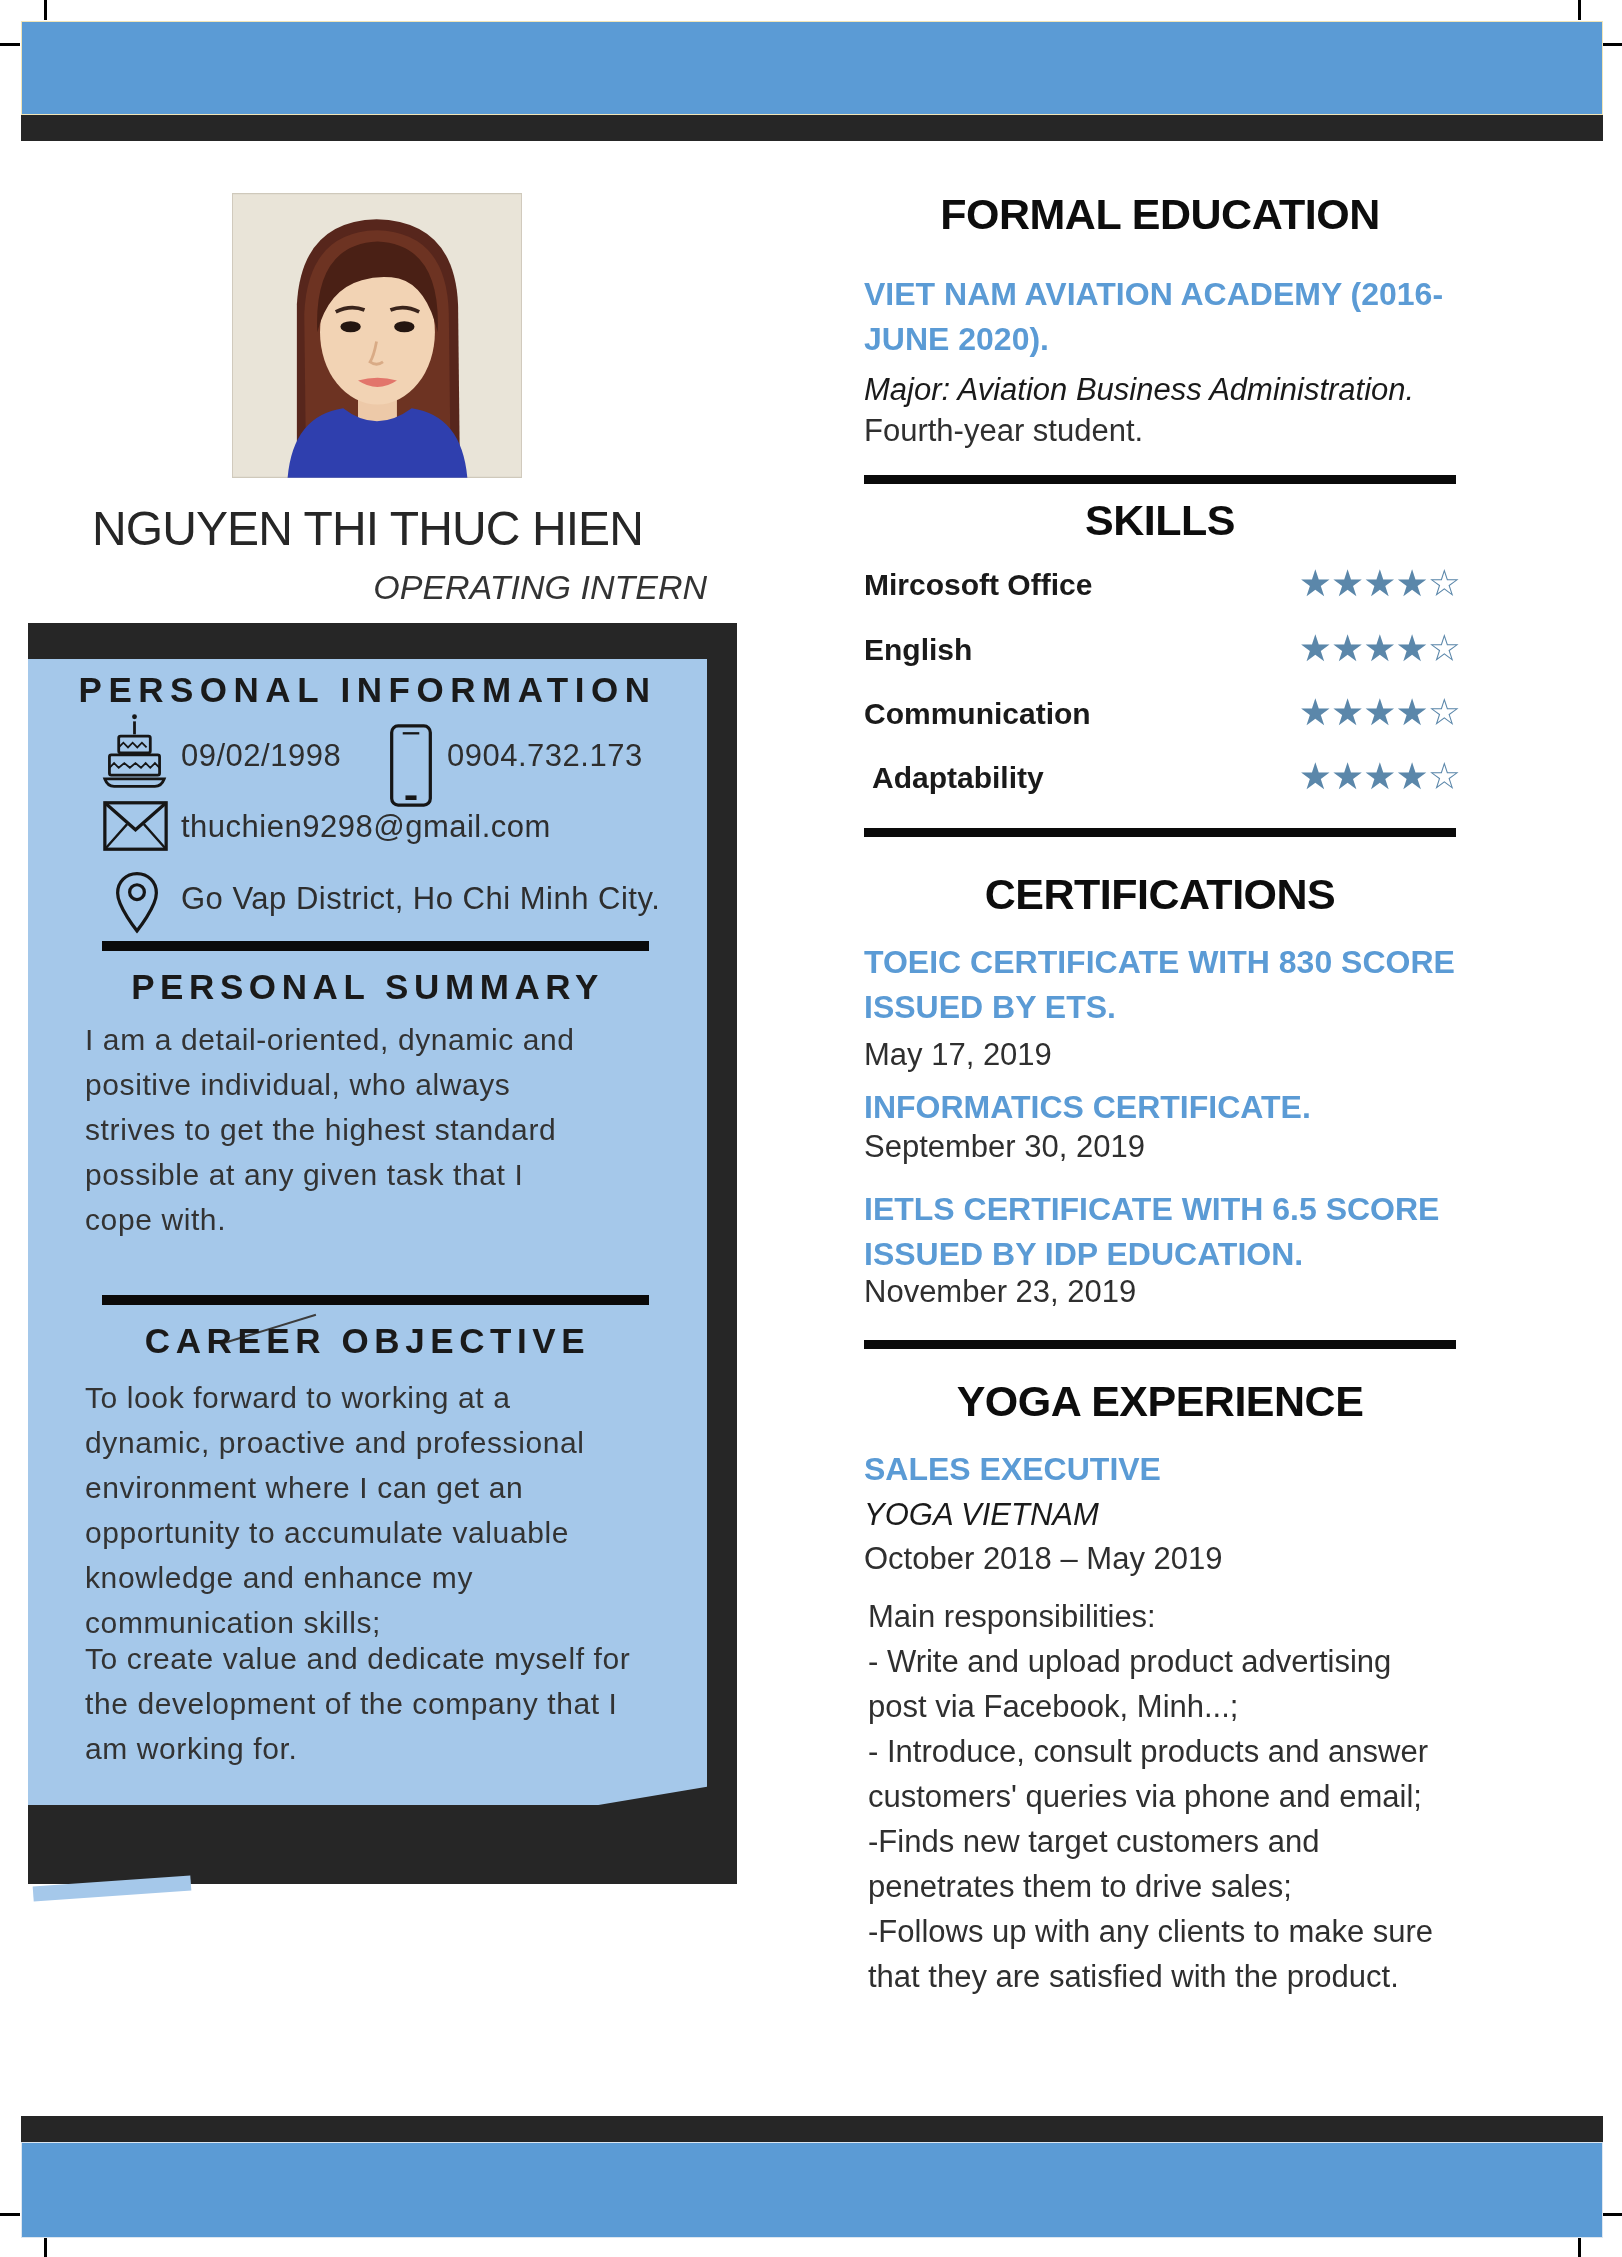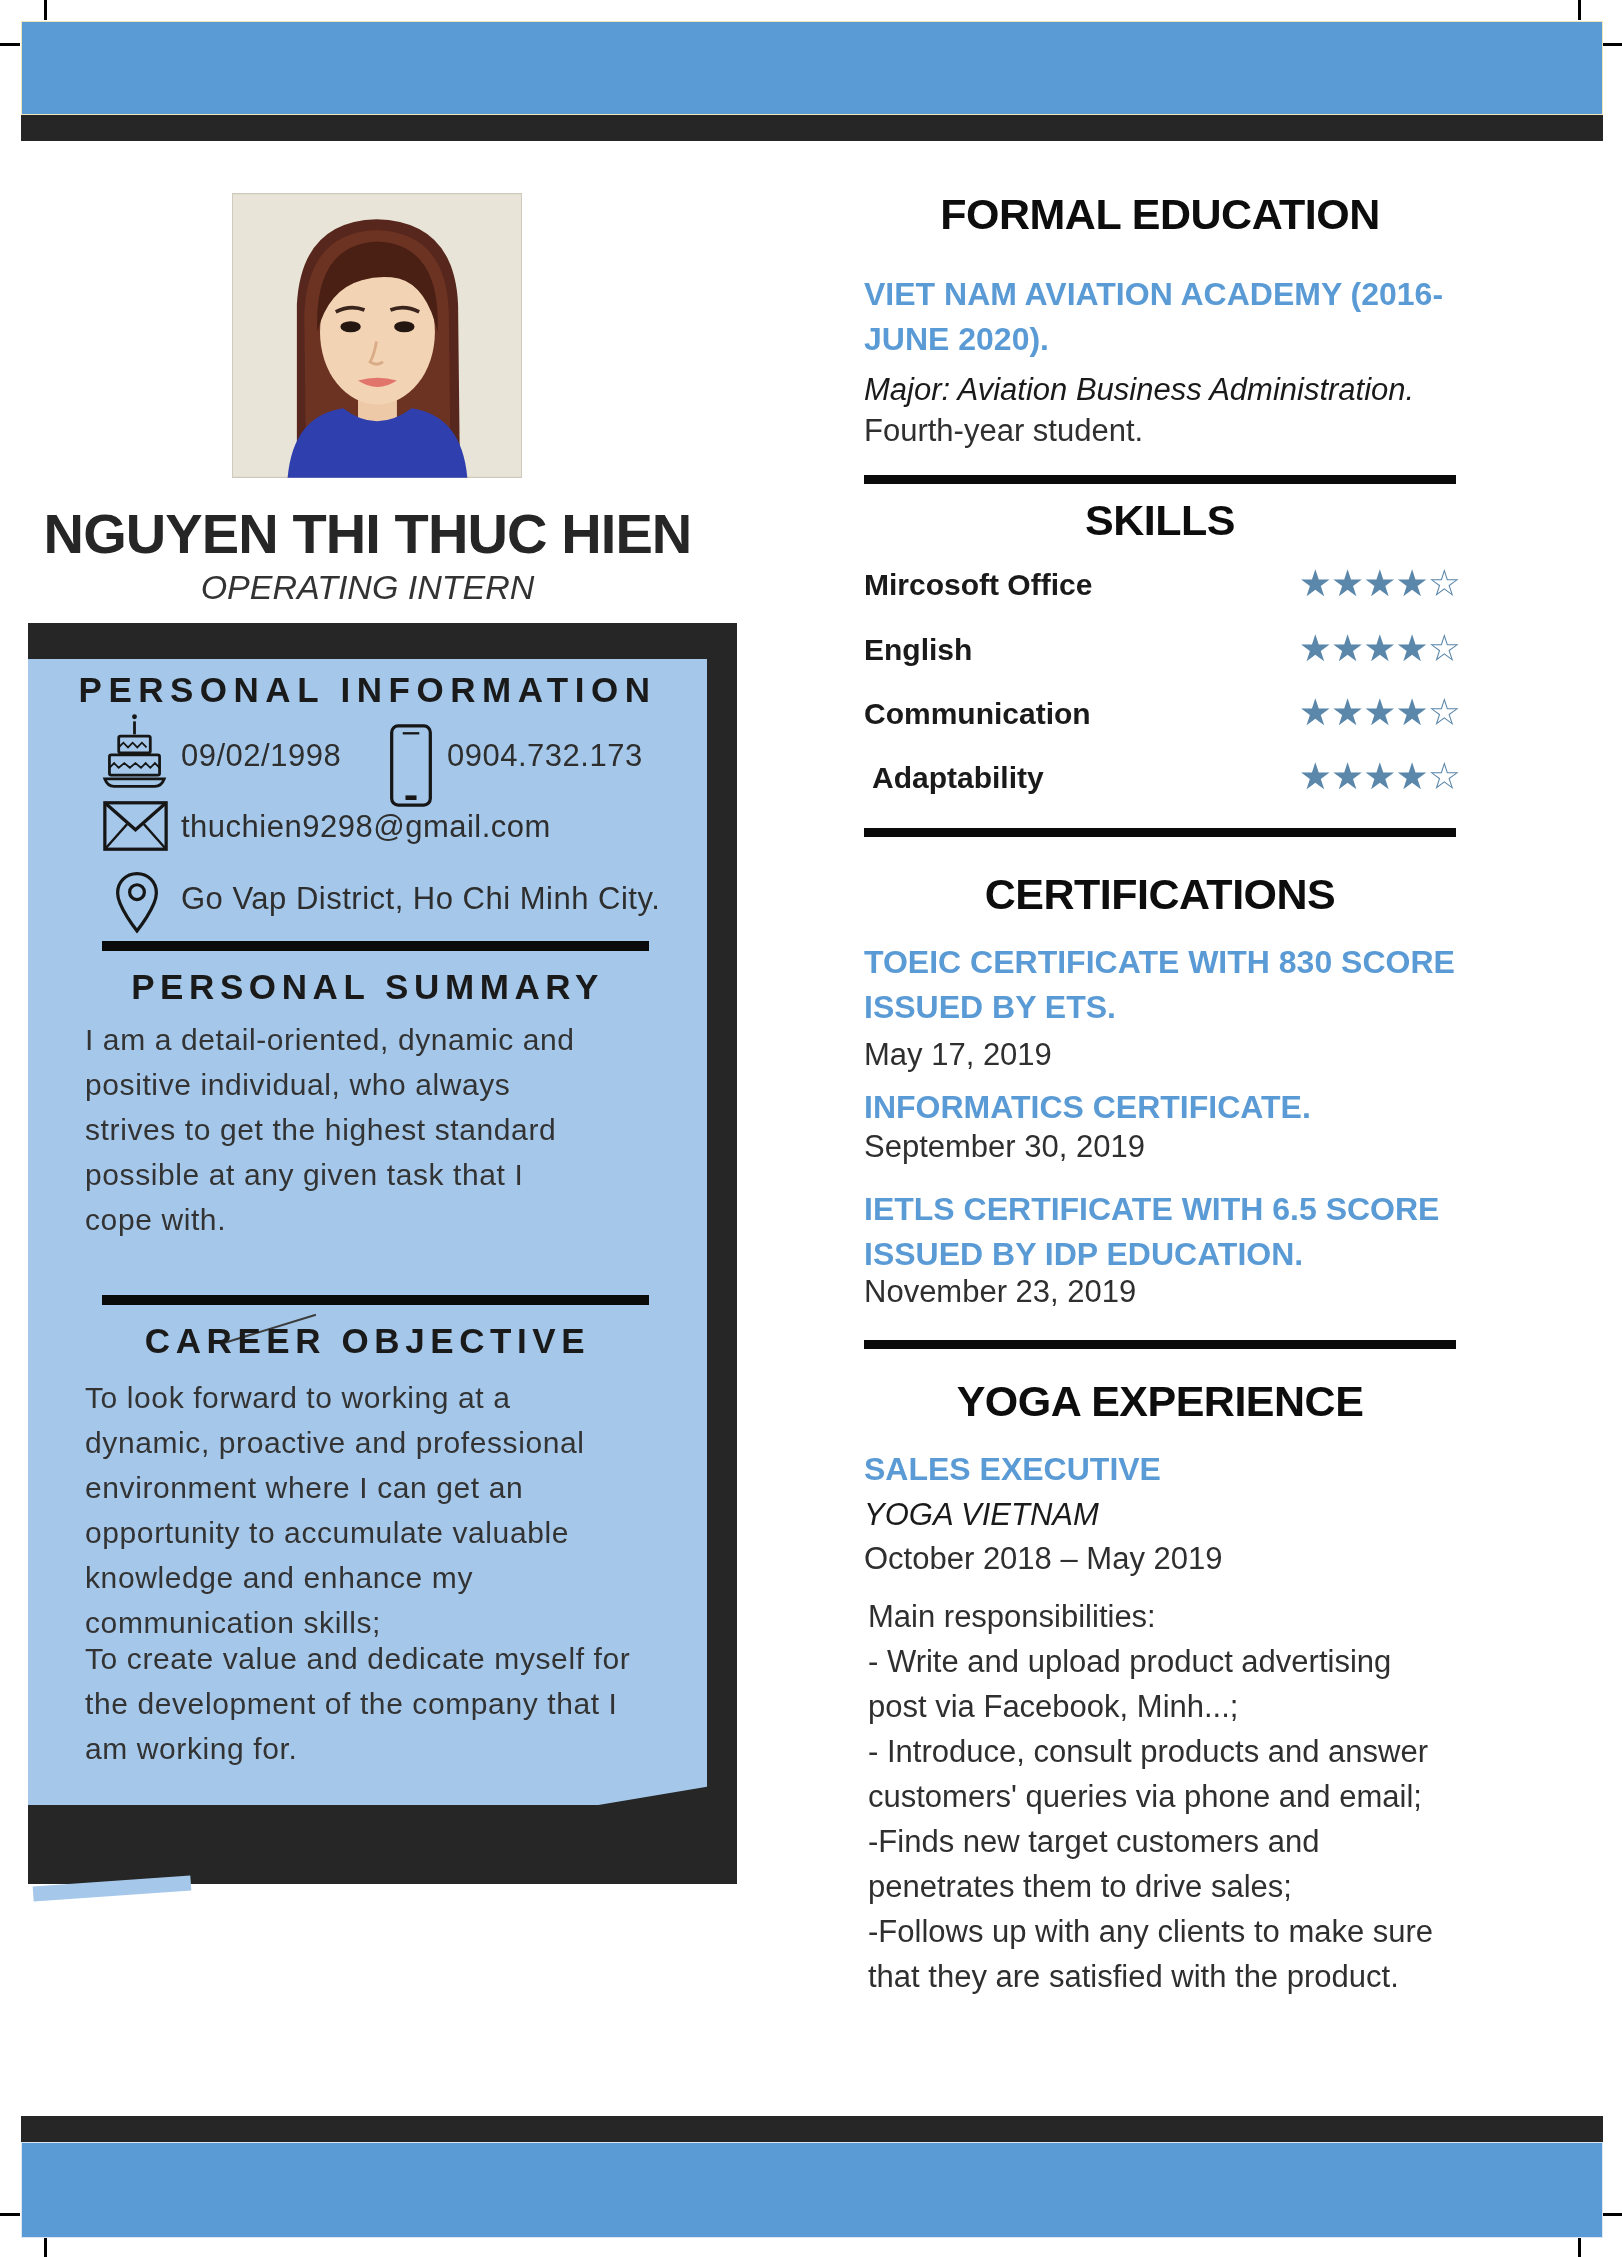--- a/index.html
+++ b/index.html
@@ -8,22 +8,22 @@
   .abs{position:absolute;}
   
   .crop{position:absolute;background:#000;}
   
   .banner{position:absolute;left:21.3px;width:1582px;background:#5b9bd5;box-sizing:border-box;}
   .banner.top{top:21.3px;height:94px;border:1.9px solid #f1e5b8;}
   .banner.bottom{top:2142px;height:96px;border:0.9px solid #dce6f0;}
   .darkbar{position:absolute;left:21.3px;width:1582px;height:26px;background:#262626;}
   
   .name{position:absolute;left:28px;top:501px;width:679px;text-align:center;
-        font-size:56px;font-weight:700;letter-spacing:-0.9px;color:#262626;}
-  .jobtitle{position:absolute;left:28px;top:568px;width:679px;text-align:center;
+        font-size:48px;font-weight:400;letter-spacing:-0.9px;color:#262626;}
+  .jobtitle{position:absolute;left:28px;top:568px;width:679px;text-align:right;
         font-size:34px;font-style:italic;color:#333;}
   .frame-dark{position:absolute;left:28px;top:623px;width:709px;height:1261px;background:#262626;}
   .panel-blue{position:absolute;left:28px;top:659px;width:679px;height:1146px;background:#a5c8ea;
         clip-path:polygon(0% 0%,100% 0%,100% 98.4%,84% 100%,0% 100%);}
   .blue-sliver{position:absolute;left:33px;top:1881px;width:158px;height:15px;background:#a5c8ea;
         transform:rotate(-4deg);}
   .lp-head{position:absolute;left:28px;width:679px;text-align:center;font-weight:700;
         font-size:35px;letter-spacing:6.5px;color:#1a1a1a;white-space:nowrap;}
   .lp-text{font-size:31px;color:#2e2e2e;letter-spacing:0.5px;white-space:nowrap;}
   .lp-body{position:absolute;left:85px;width:575px;font-size:30px;line-height:45px;

